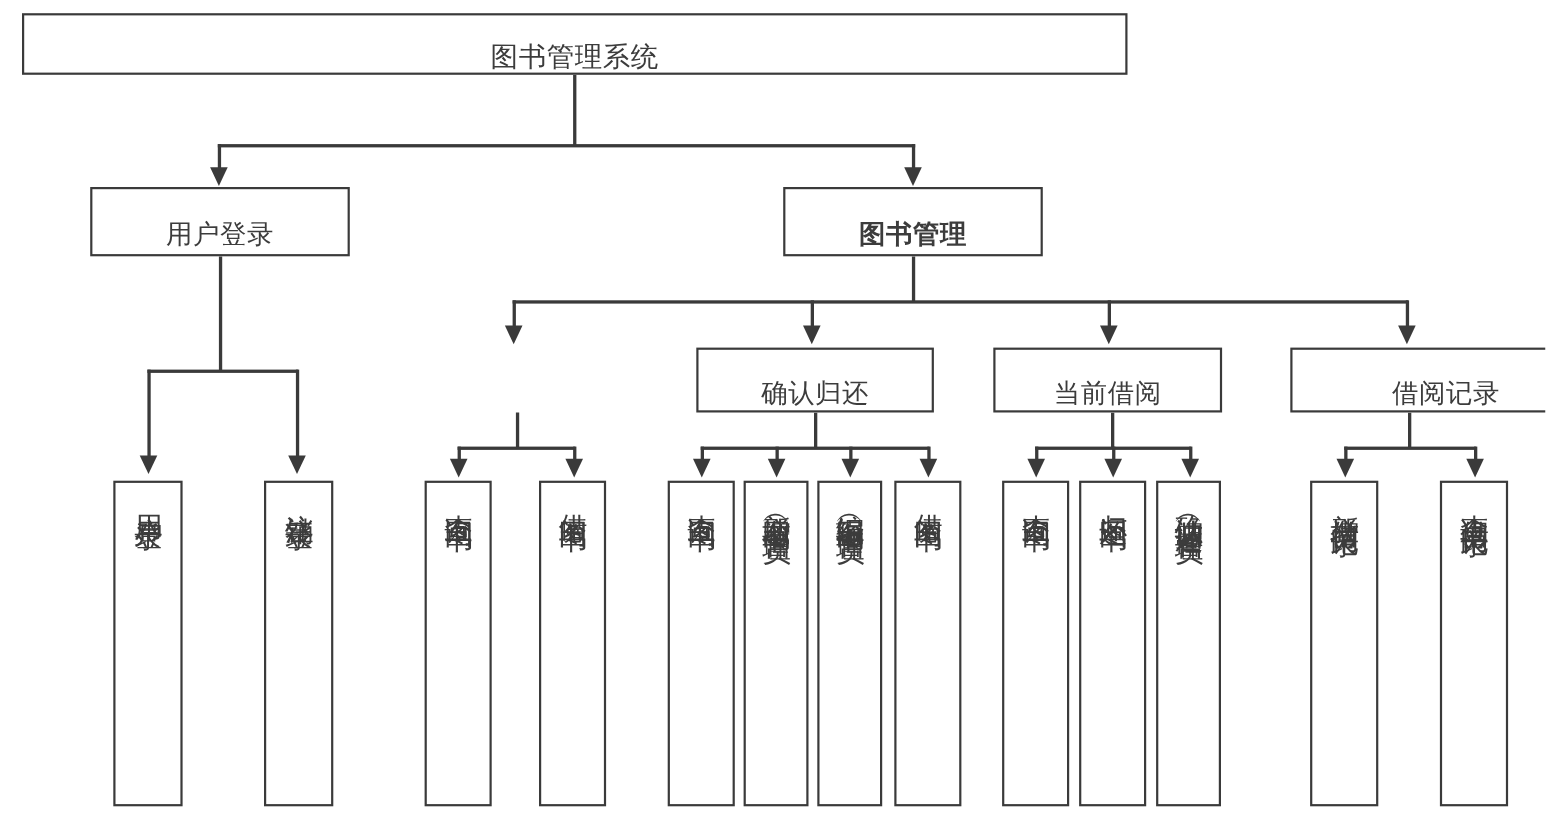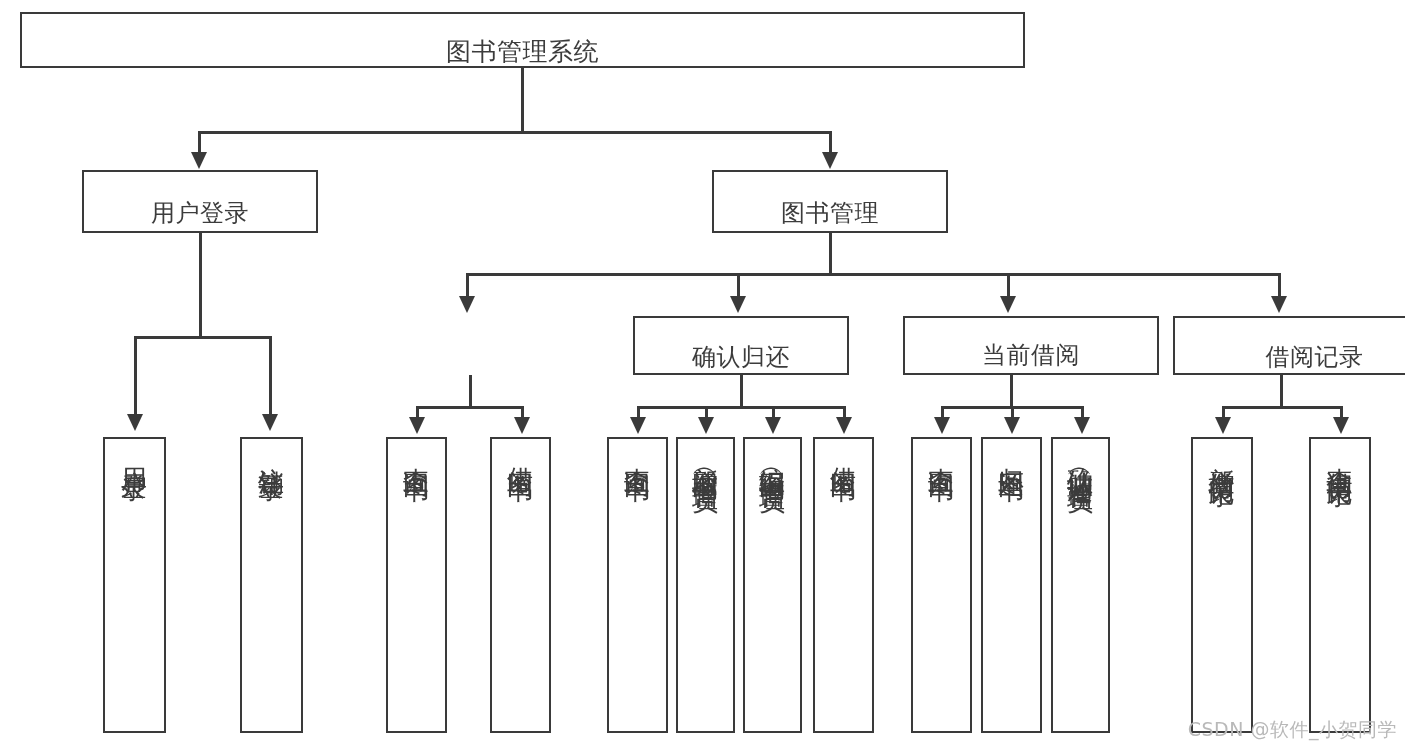--- a/index.html
+++ b/index.html
@@ -97,21 +97,21 @@
   <div class="edge vline" style="left:198px;top:131px;height:24px;"></div>
   <div class="arrow" style="left:191px;top:152px;"></div>
 
   <div class="edge vline" style="left:829px;top:131px;height:24px;"></div>
   <div class="arrow" style="left:822px;top:152px;"></div>
 
   <div class="node horiz" style="left:82px;top:170px;width:236px;height:63px;">
     <span class="label">用户登录</span>
   </div>
 
-  <div class="node horiz" style="left:712px;top:170px;width:236px;height:63px;">
+  <div class="node horiz" style="left:712px;top:170px;width:236px;height:63px;font-weight:bold;">
     <span class="label">图书管理</span>
   </div>
 
   <div class="edge vline" style="left:199px;top:233px;height:104px;"></div>
   <div class="edge hline" style="left:134px;top:336px;width:137px;"></div>
   <div class="edge vline" style="left:134px;top:336px;height:80px;"></div>
   <div class="arrow" style="left:127px;top:414px;"></div>
   <div class="edge vline" style="left:269px;top:336px;height:80px;"></div>
   <div class="arrow" style="left:262px;top:414px;"></div>
 
@@ -122,21 +122,21 @@
   <div class="edge vline" style="left:737px;top:273px;height:26px;"></div>
   <div class="arrow" style="left:730px;top:296px;"></div>
   <div class="edge vline" style="left:1007px;top:273px;height:26px;"></div>
   <div class="arrow" style="left:1000px;top:296px;"></div>
   <div class="edge vline" style="left:1278px;top:273px;height:26px;"></div>
   <div class="arrow" style="left:1271px;top:296px;"></div>
 
   <div class="node horiz" style="left:633px;top:316px;width:216px;height:59px;">
     <span class="label">确认归还</span>
   </div>
-  <div class="node horiz" style="left:903px;top:316px;width:256px;height:59px;font-family:Liberation Mono, monospace;">
+  <div class="node horiz" style="left:903px;top:316px;width:208px;height:59px;">
     <span class="label">当前借阅</span>
   </div>
   <div class="node horiz" style="left:1173px;top:316px;width:244px;height:59px;padding-left:39px;">
     <span class="label">借阅记录</span>
   </div>
 
   <div class="edge vline" style="left:469px;top:375px;height:33px;"></div>
   <div class="edge hline" style="left:416px;top:406px;width:107px;"></div>
   <div class="edge vline" style="left:416px;top:406px;height:13px;"></div>
   <div class="arrow" style="left:409px;top:417px;"></div>
@@ -207,15 +207,14 @@
     <span class="label">确认归还（管理员）</span>
   </div>
 
   <div class="node vert" style="left:1191px;top:437px;width:62px;height:296px;">
     <span class="label">新增借阅记录</span>
   </div>
   <div class="node vert" style="left:1309px;top:437px;width:62px;height:296px;">
     <span class="label">查询借阅记录</span>
   </div>
 
-  <div id="watermark">CSDN @软件_小贺同学</div>
 
 </div>
 
 </body></html>

